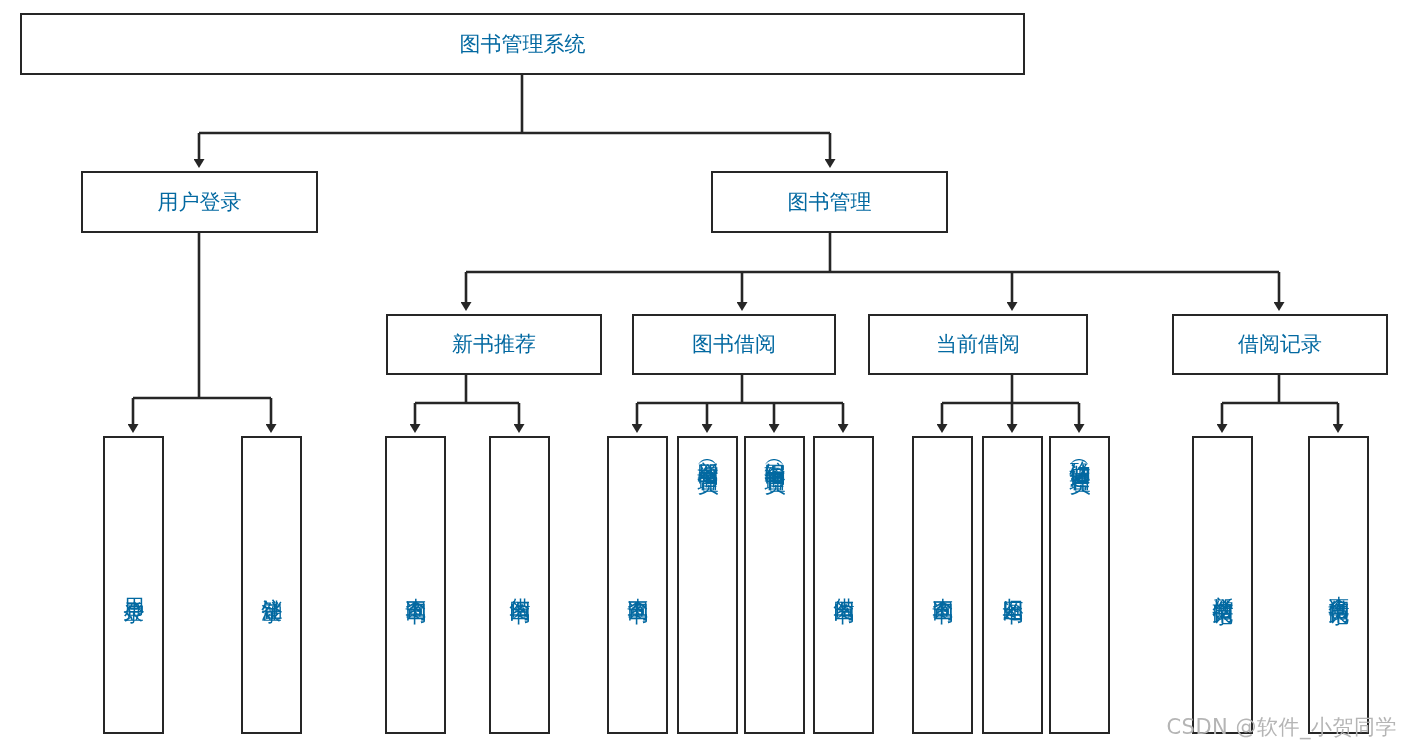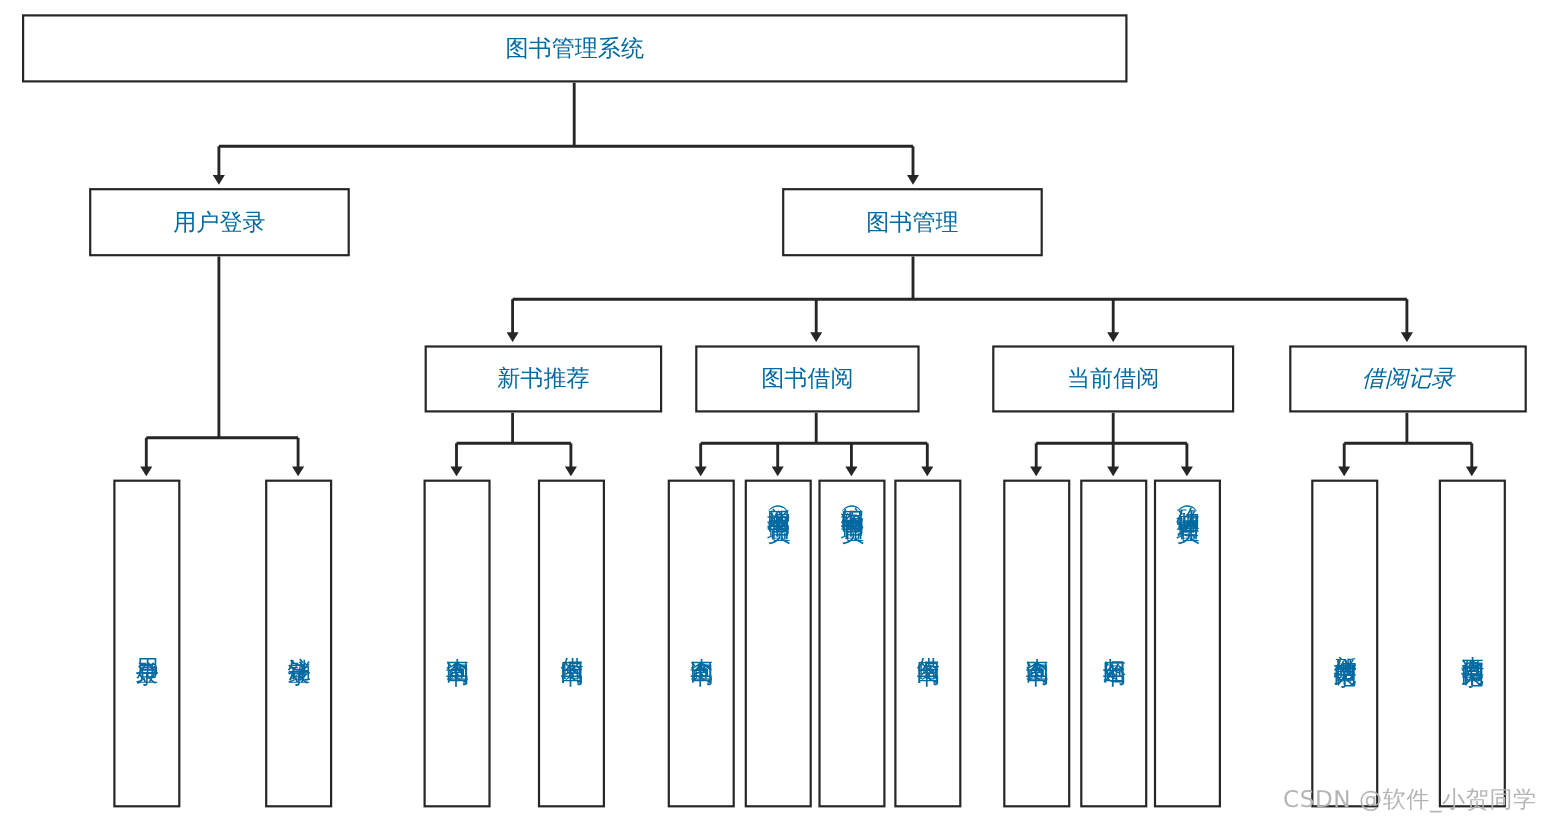--- a/index.html
+++ b/index.html
@@ -113,24 +113,24 @@
   <div class="node horiz" style="left:711px;top:171px;width:237px;height:62px;">
     <span class="label">图书管理</span>
   </div>
 
   <div class="node horiz" style="left:362px;top:314px;width:216px;height:61px;margin-left:24px;">
     <span class="label">新书推荐</span>
   </div>
   <div class="node horiz" style="left:632px;top:314px;width:204px;height:61px;">
     <span class="label">图书借阅</span>
   </div>
-  <div class="node horiz" style="left:902px;top:314px;width:220px;height:61px;">
+  <div class="node horiz" style="left:868px;top:314px;width:220px;height:61px;">
     <span class="label">当前借阅</span>
   </div>
-  <div class="node horiz" style="left:1172px;top:314px;width:216px;height:61px;font-style:italic;">
+  <div class="node horiz" style="left:1172px;top:314px;width:216px;height:61px;">
     <span class="label">借阅记录</span>
   </div>
 
   <div class="node vert center" style="left:103px;top:436px;width:61px;height:298px;">
     <span class="label">用户登录</span>
   </div>
   <div class="node vert center" style="left:241px;top:436px;width:61px;height:298px;">
     <span class="label">注销登录</span>
   </div>
 

